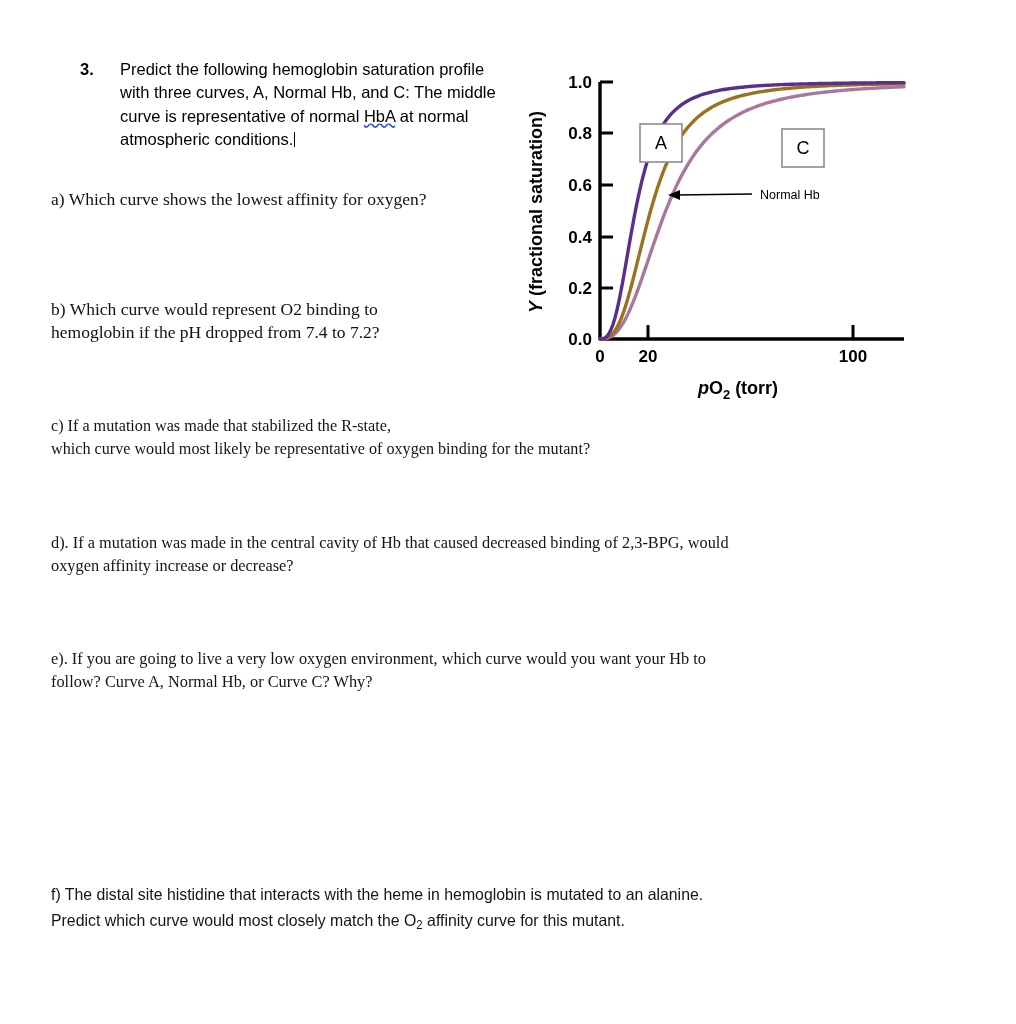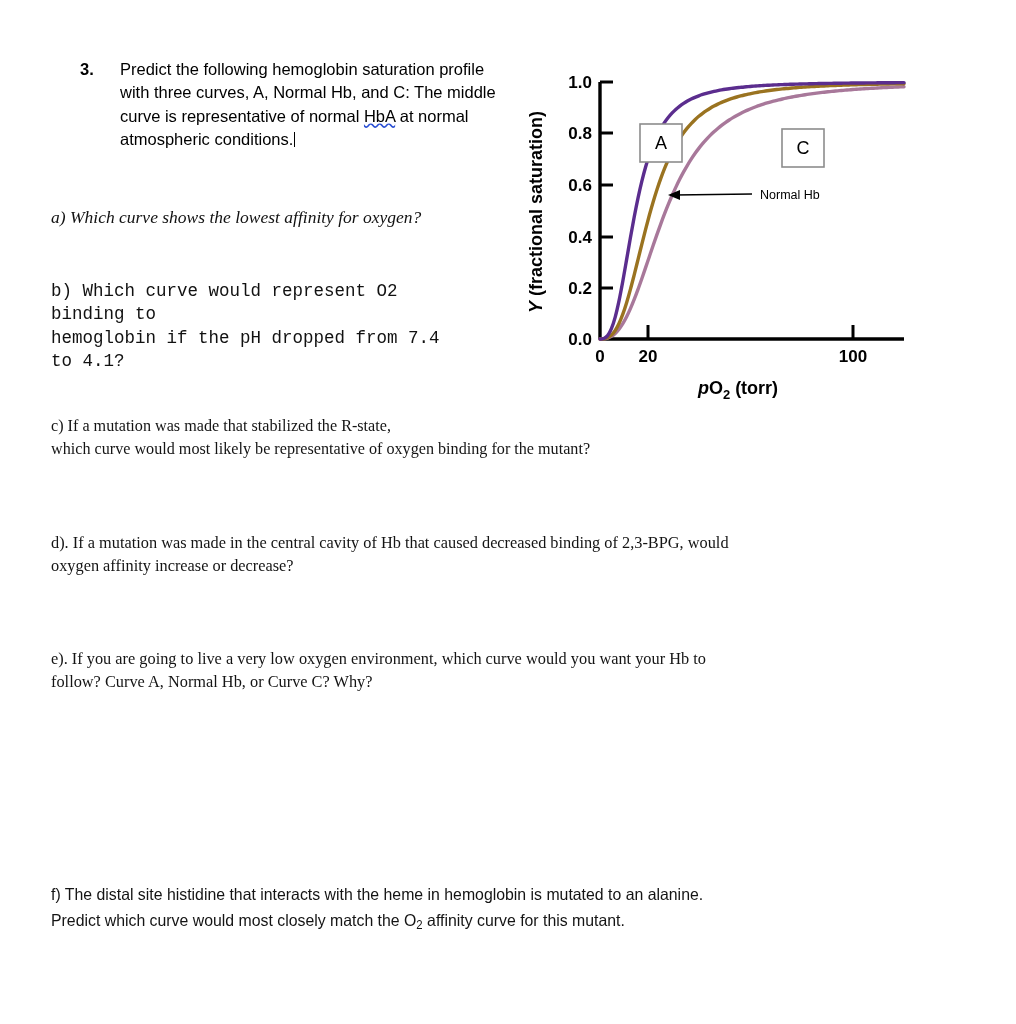--- a/index.html
+++ b/index.html
@@ -54,22 +54,22 @@
   }
 
   
   .q-serif {
     position: absolute;
     font-family: "Liberation Serif", serif;
     font-size: 17.5px;
     line-height: 1.33;
     color: #111111;
   }
-  #q-a { left: 51px; top: 206px; width: 470px; font-style: italic; }
-  #q-b { left: 51px; top: 280px; width: 420px; font-family: Liberation Mono, monospace; }
+  #q-a { left: 51px; top: 188px; width: 470px; }
+  #q-b { left: 51px; top: 298px; width: 420px; }
 
   .q-condensed {
     position: absolute;
     font-family: "Liberation Serif", serif;
     font-size: 17px;
     line-height: 1.35;
     color: #141414;
     transform-origin: left top;
   }
   #q-c { left: 51px; top: 415px; width: 720px; transform: scaleX(0.95); }
@@ -179,21 +179,21 @@
       <text class="annot-text" x="240" y="157" text-anchor="start">Normal Hb</text>
     </svg>
   </div>
 
   <div id="q-a" class="q-serif">
     <span>a) Which curve shows the lowest affinity for oxygen?</span>
   </div>
 
   <div id="q-b" class="q-serif">
     <div>b) Which curve would represent O2 binding to</div>
-    <div>hemoglobin if the pH dropped from 7.4 to 4.1?</div>
+    <div>hemoglobin if the pH dropped from 7.4 to 7.2?</div>
   </div>
 
   <div id="q-c" class="q-condensed">
     <div>c) If a mutation was made that stabilized the R-state,</div>
     <div>which curve would most likely be representative of oxygen binding for the mutant?</div>
   </div>
 
   <div id="q-d" class="q-condensed">
     <div>d). If a mutation was made in the central cavity of Hb that caused decreased binding of 2,3-BPG, would</div>
     <div>oxygen affinity increase or decrease?</div>

